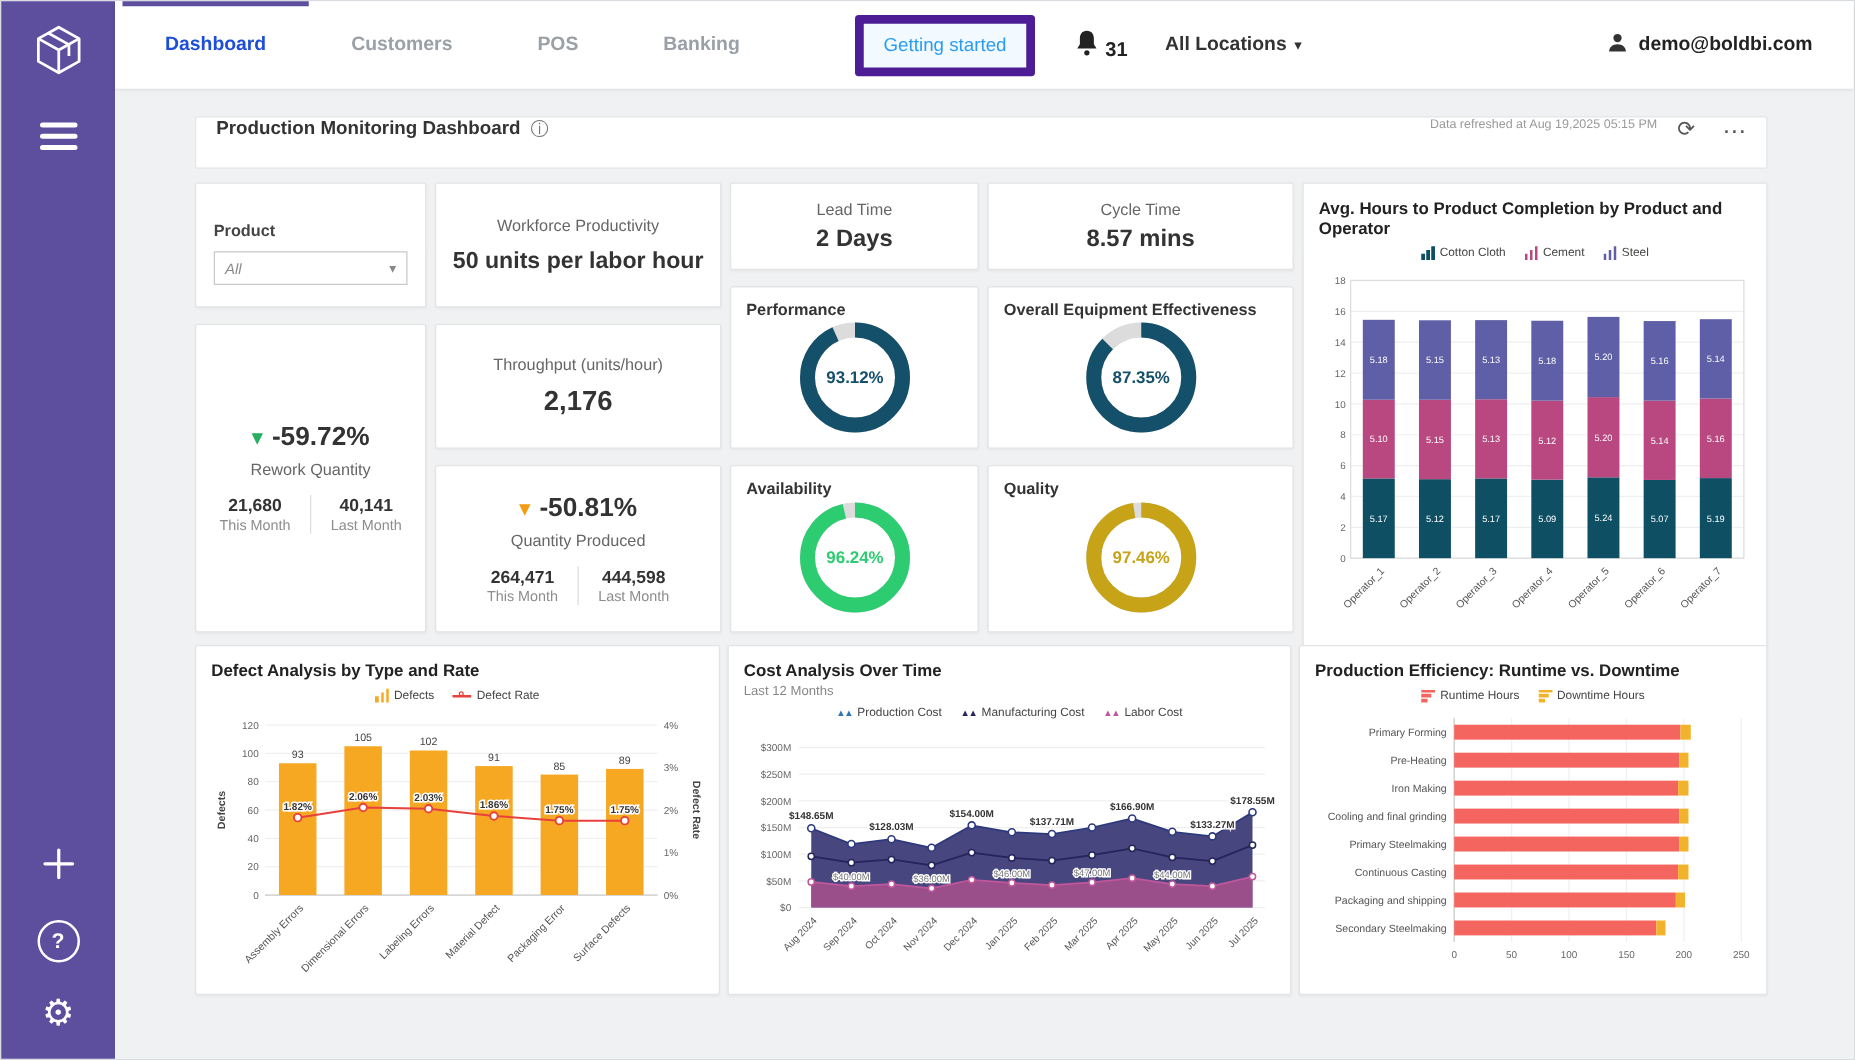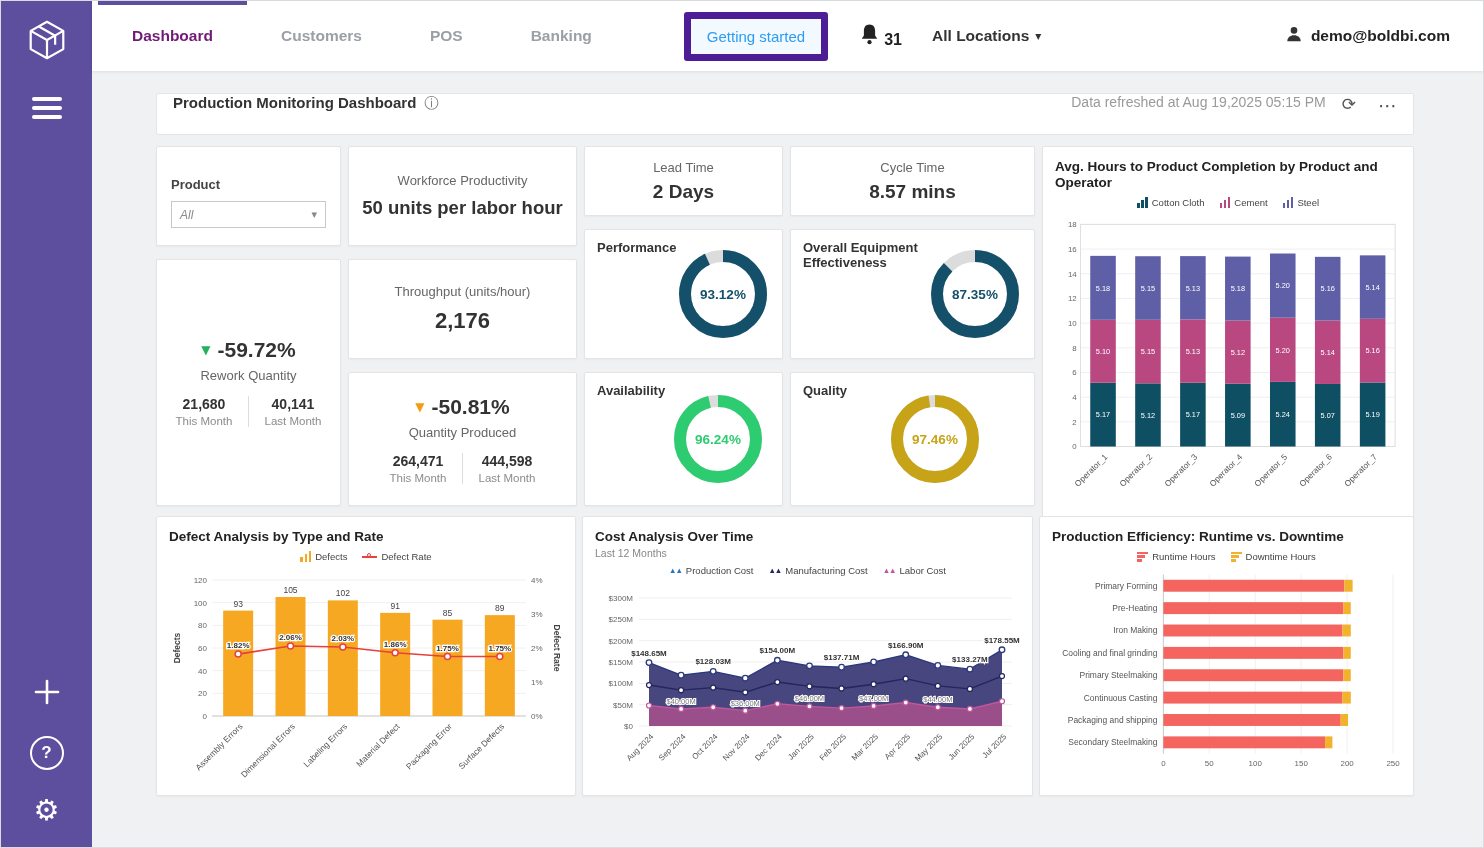--- a/index.html
+++ b/index.html
@@ -34,42 +34,42 @@
 
   .topnav {
     height:70px; flex-shrink:0; background:#fff; display:flex; align-items:center;
     box-shadow:0 1px 3px rgba(0,0,0,.08); position:relative; z-index:3; padding-right:33px;
   }
   .tabs { display:flex; align-items:stretch; height:100%; margin-left:6px; }
   .tab {
     display:flex; align-items:center; padding:0 34px; font-size:15.5px; font-weight:700;
     color:#9aa0a6; position:relative; cursor:pointer; white-space:nowrap;
   }
-  .tab.active { color:#701a75; }
+  .tab.active { color:#1d4ed8; }
   .tab.active::before { content:''; position:absolute; top:0; left:0; right:0; height:4px; background:#5d4e9e; }
   .getting-started {
     margin-left:58px; border:7px solid #4c1d95; color:#2b9cf2; background:#f3faff;
     font-family:inherit; font-size:15px; padding:9px 16px; border-radius:3px; cursor:pointer; white-space:nowrap;
   }
   .bell-wrap { display:flex; align-items:flex-end; gap:5px; margin-left:32px; cursor:pointer; }
   .bell-count { font-size:16px; font-weight:700; color:#222; }
   .locations { display:flex; align-items:center; gap:6px; margin-left:30px; font-size:15.5px; font-weight:700; color:#333; cursor:pointer; white-space:nowrap; }
   .chevron { font-size:12px; color:#333; font-family:"DejaVu Sans", sans-serif; }
   .user { margin-left:auto; display:flex; align-items:center; gap:8px; font-size:15.5px; font-weight:700; color:#222; cursor:pointer; white-space:nowrap; }
 
   
   .content { flex:1; padding:22px 69px 0 64px; overflow:hidden; }
 
   .dash-header {
     height:42px; background:#fff; border:1px solid #e5e5e5; border-radius:2px;
     display:flex; align-items:flex-start; padding:0 16px; margin-bottom:11px;
   }
   .dash-title { font-size:15px; font-weight:700; color:#333; margin-right:8px; }
   .info-ic { color:#777; font-size:14.5px; cursor:pointer; font-family:"DejaVu Sans", sans-serif; }
-  .refreshed { margin-left:auto; font-size:14px; color:#9a9a9a; margin-right:16px;padding-left:23px; }
+  .refreshed { margin-left:auto; font-size:10px; color:#9a9a9a; margin-right:16px;padding-left:23px; }
   .refresh-ic { color:#555; font-size:17px; margin-right:22px; cursor:pointer; font-family:"DejaVu Sans", sans-serif; }
   .more-ic { color:#555; font-size:19px; cursor:pointer; font-family:"DejaVu Sans", sans-serif; }
 
   .top-grid { display:flex; gap:7px; height:360px; margin-bottom:10px; }
   .vcol { display:flex; flex-direction:column; gap:13px; }
   .colA { width:185px; } .colB { width:229px; } .colC { width:199px; } .colD { width:245px; } .colE { flex:1; min-width:0; }
 
   .card { background:#fff; border:1px solid #e4e4e4; border-radius:2px; box-shadow:0 1px 2px rgba(0,0,0,.04); }
 
   .h100 { height:100px; } .h70 { height:70px; } .h130 { height:130px; } .hfill { flex:1; }
@@ -93,21 +93,21 @@
   .delta-card { display:flex; flex-direction:column; align-items:center; justify-content:center; text-align:center; padding:10px; }
   .delta-row { display:flex; align-items:center; gap:7px; font-size:21px; font-weight:700; color:#333; }
   .delta-tri { font-size:12px; font-family:"DejaVu Sans", sans-serif; }
   .delta-title { font-size:13px; color:#666; margin-top:6px; }
   .delta-stats { display:flex; align-items:center; margin-top:13px; }
   .stat-group { display:flex; flex-direction:column; gap:3px; min-width:62px; }
   .stat-num { font-size:14px; font-weight:700; color:#333; }
   .stat-label { font-size:11.5px; color:#8c8c8c; }
   .stat-divider { width:1px; background:#ddd; align-self:stretch; margin:0 13px; }
 
-  .donut-card { padding:10px 12px 6px; display:flex; flex-direction:row; }
+  .donut-card { padding:10px 12px 6px; display:flex; flex-direction:column; }
   .donut-title { font-size:13px; font-weight:700; color:#333; }
   .donut-wrap { flex:1; display:flex; align-items:center; justify-content:center; }
 
   .chart-card { padding:12px 12px 6px; display:flex; flex-direction:column; min-width:0; }
   .chart-title { font-size:13.5px; font-weight:700; color:#222; line-height:1.2; }
   .chart-sub { font-size:10.5px; color:#888; margin-top:2px; }
   .legend { display:flex; justify-content:center; align-items:center; gap:15px; height:17px; margin:3px 0 1px; }
   .lg-item { display:flex; align-items:center; gap:4px; font-size:9.5px; color:#444; cursor:pointer; white-space:nowrap; }
   .lg-bars { display:inline-flex; align-items:flex-end; gap:1.5px; }
   .lg-bars i { display:inline-block; width:2.6px; }

